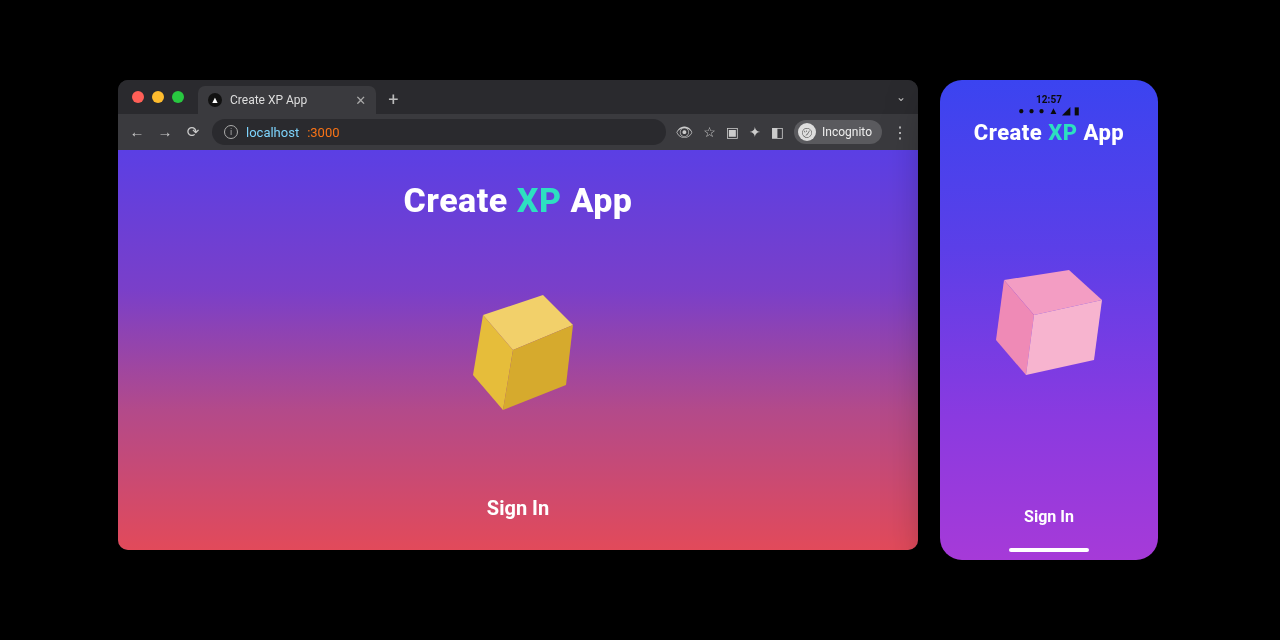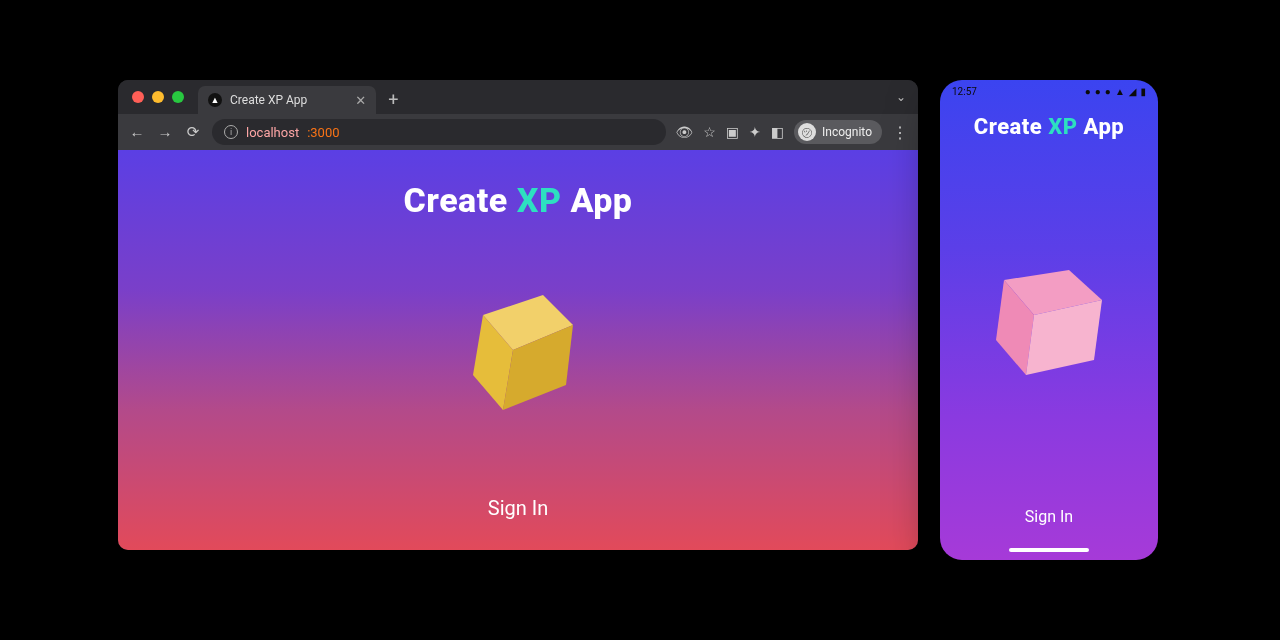--- a/index.html
+++ b/index.html
@@ -72,21 +72,21 @@
     background: #2a2a2e;
     border-radius: 13px;
     display: flex;
     align-items: center;
     padding: 0 12px;
     gap: 8px;
     color:#ddd;
     font-size: 13px;
   }
   .urlfield .info { width:14px;height:14px;border:1px solid #aaa;border-radius:50%;color:#aaa;font-size:9px;display:flex;align-items:center;justify-content:center; }
-  .urlfield .host { color:#fca5a5; }
+  .urlfield .host { color:#7dd3fc; }
   .urlfield .port { color:#f97316; }
   .right-icons { display:flex; align-items:center; gap:10px; }
   .right-icons .icn { color:#ccc; font-size:14px; }
   .incog-chip {
     height: 24px;
     background: #5a5a5e;
     border-radius: 12px;
     display:flex; align-items:center; gap:6px;
     padding: 0 10px 0 4px;
     color:#eee; font-size:12px;
@@ -106,21 +106,21 @@
     font-size: 34px;
     font-weight: 800;
     color: #fff;
     letter-spacing: 0.5px;
   }
   .title-line .accent { color: #2de0c0; }
   .signin {
     position:absolute;
     bottom: 30px;
     font-size: 20px;
-    font-weight: 400;
+    font-weight: 700;
     color:#fff;
   }
 
   
   .cube-y {
     position:absolute;
     left: 330px; top: 110px;
     width: 160px; height: 160px;
   }
   .cube-y svg { width:100%; height:100%; }
@@ -134,23 +134,23 @@
     height: 480px;
     border-radius: 22px;
     overflow:hidden;
     box-shadow: 0 20px 50px rgba(0,0,0,0.6);
     background: linear-gradient(180deg, #3b44f0 0%, #5b3fe8 35%, #8a3ae0 70%, #a63ad8 100%);
     display:flex; flex-direction:column; align-items:center;
   }
   .statusbar {
     width:100%; height:22px;
     display:flex; align-items:center; justify-content:space-between;
-    padding: 0 12px;
+    padding: 14px 12px;
     color:#0b0b0b;
-    font-size:10px; font-weight:400;
+    font-size:10px; font-weight:700;flex-direction:column;
   }
   .statusbar .right { display:flex; gap:4px; }
   .statusbar .right span { font-size:10px; }
   .phone .title-line { margin-top: 12px; font-size: 22px; }
   .phone .signin { bottom: 34px; font-size: 16px; }
   .homebar {
     position:absolute; bottom:8px; left:50%; transform:translateX(-50%);
     width: 80px; height:4px; background:#fff; border-radius:2px;
   }
   .cube-p {

